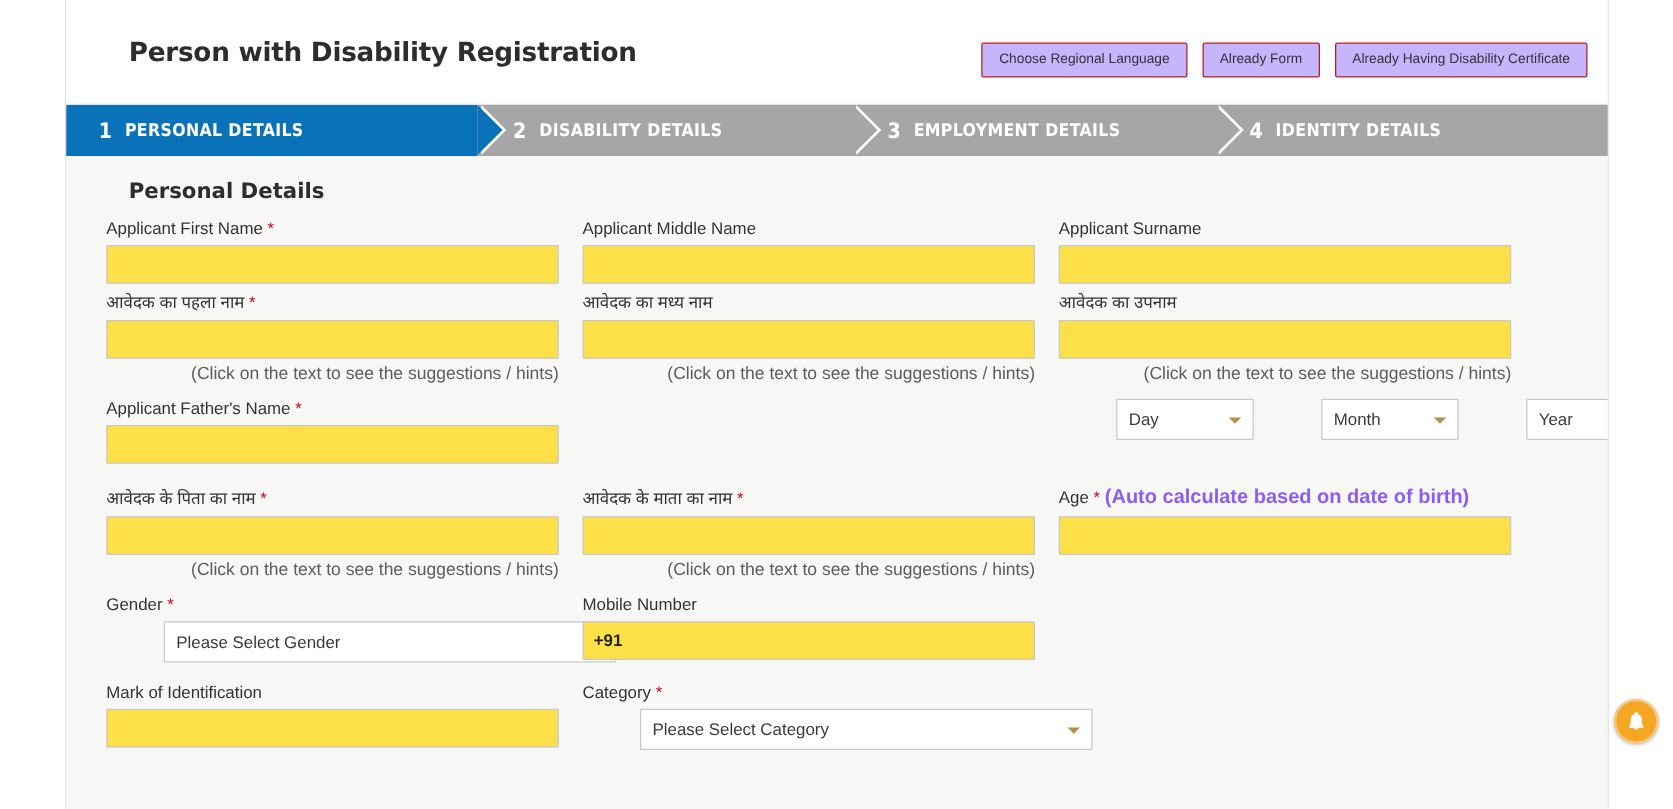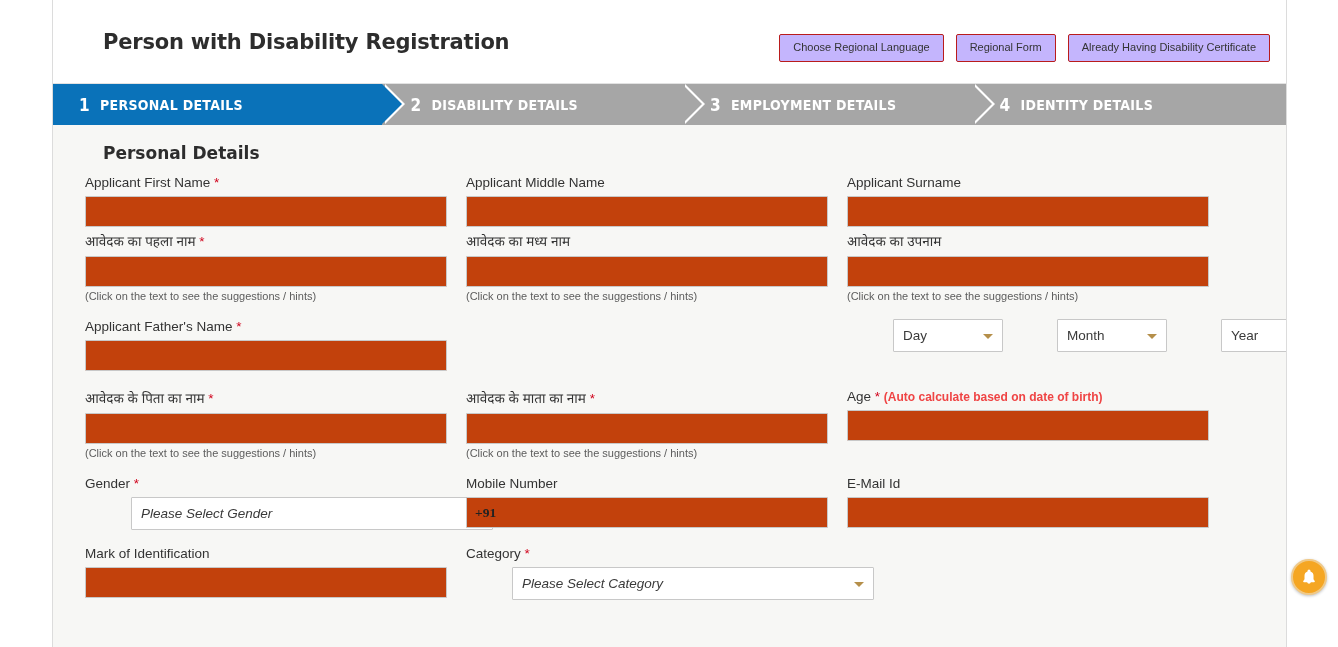--- a/index.html
+++ b/index.html
@@ -145,40 +145,41 @@
   label.fl {
     display: block;
     font-size: 13.5px;
     color: #333333;
     margin-bottom: 6px;
     font-family: "Liberation Sans", sans-serif;
   }
   label.fl .req { color: #d0021b; }
   label.fl .hint-bold {
     font-weight: bold;
-    font-size: 12px;
-    color: #ef4444;
+    font-size: 16px;
+    color: #8b5cf6;
   }
   input.txt {
     width: 362px;
     height: 31px;
     border: 1px solid #c8c8c8;
-    background: #c2410c;
+    background: #fde047;
     padding: 0 8px;
     font-size: 13.5px;
     color: #222;
-    font-family: Liberation Serif, serif;
+    font-family: Liberation Sans, sans-serif;
     border-radius: 1px;
     outline: none;
   }
   .hintline {
-    font-size: 11px;
+    font-size: 14px;
     color: #5c5c5c;
     margin-top: 3px;
     font-family: "Liberation Sans", sans-serif;
+    text-align: right;
   }
   .sel-wrap {
     position: relative;
     display: inline-block;
     padding-left: 46px;
   }
   select.sel {
     -webkit-appearance: none;
     appearance: none;
     height: 33px;
@@ -196,21 +197,21 @@
     right: 10px; top: 50%;
     margin-top: -2px;
     width: 0; height: 0;
     border-left: 5px solid transparent;
     border-right: 5px solid transparent;
     border-top: 5px solid #b58f4a;
     pointer-events: none;
   }
   .dob-group { display: flex; gap: 8px; }
   .dob-group .sel-wrap select { width: 110px; }
-  .sel-full { width: 362px; font-style: italic; }
+  .sel-full { width: 362px; }
   .mobile-input {
     font-weight: bold;
     color: #1a1a1a;
   }
   
   .fab {
     position: absolute;
     right: 11px;
     top: 559px;
     width: 36px; height: 36px;
@@ -229,21 +230,21 @@
 </head>
 <body>
 
 <div id="page">
   <div class="page-frame">
 
     <div class="header">
       <div class="header-title">Person with Disability Registration</div>
       <div class="header-buttons">
         <button class="hdr-btn">Choose Regional Language</button>
-        <button class="hdr-btn">Regional Form</button>
+        <button class="hdr-btn">Already Form</button>
         <button class="hdr-btn">Already Having Disability Certificate</button>
       </div>
     </div>
 
     <div class="steps">
       <div class="step s1 active">
         <span class="num">1</span>
         <span>PERSONAL DETAILS</span>
       </div>
       <div class="step s2">
@@ -351,24 +352,20 @@
               <select class="sel sel-full">
                 <option>Please Select Gender</option>
               </select>
               <span class="caret"></span>
             </span>
           </div>
           <div class="col c2">
             <label class="fl">Mobile Number</label>
             <input class="txt mobile-input" type="text" value="+91" style="">
           </div>
-          <div class="col c3">
-            <label class="fl">E-Mail Id</label>
-            <input class="txt" type="text" value="" style="">
-          </div>
         </div>
 
         <div class="row" style="height:70px;">
           <div class="col c1">
             <label class="fl">Mark of Identification</label>
             <input class="txt" type="text" value="" style="">
           </div>
           <div class="col c2">
             <label class="fl"><span>Category</span> <span class="req">*</span></label>
             <span class="sel-wrap">

